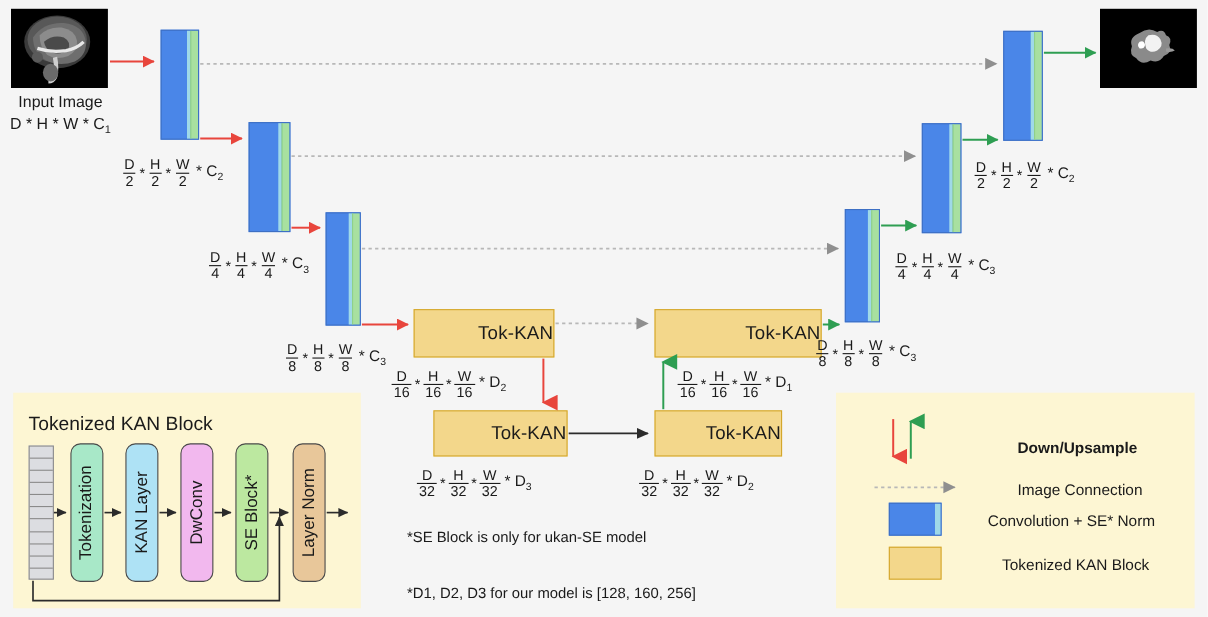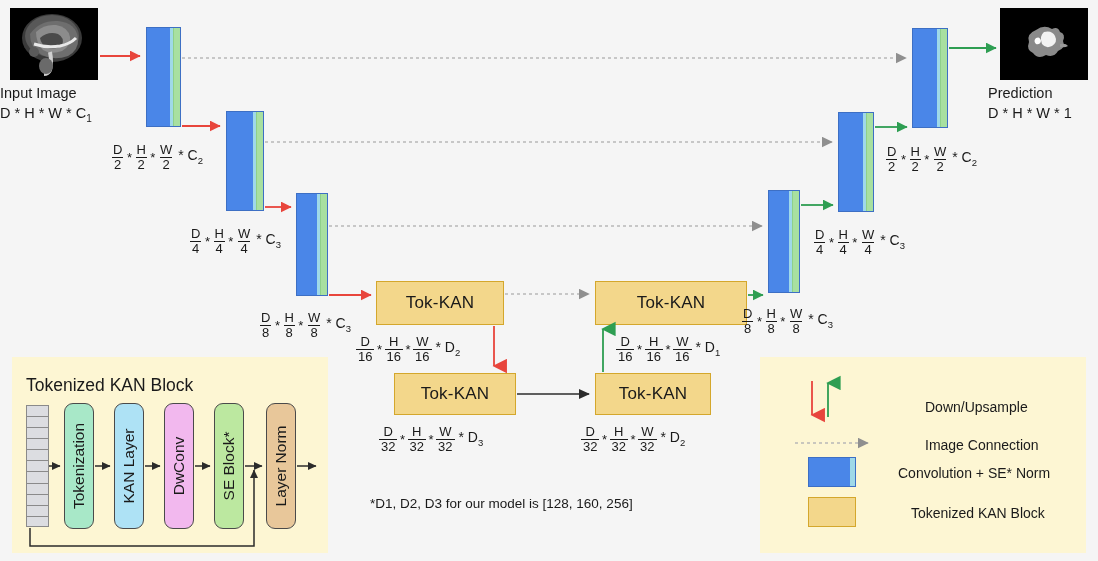--- a/index.html
+++ b/index.html
@@ -9,26 +9,26 @@
   
   .panel{position:absolute;background:#fdf6d3;}
 
   
   .conv{position:absolute;background:#4a86e8;border:1px solid #3d6fc4;box-sizing:border-box;}
   .conv .strip{position:absolute;top:0;bottom:0;right:0;width:7px;background:#a8e0a0;border-left:1px solid #8fd08a;box-sizing:border-box;}
   .conv .strip2{position:absolute;top:0;bottom:0;right:7px;width:3px;background:#9fd9e8;}
 
   
   .tokkan{position:absolute;background:#f3d78b;border:1.5px solid #d4a72c;box-sizing:border-box;
-          display:flex;align-items:center;justify-content:center;
+          display:flex;align-items:center;justify-content:flex-end;
           font-size:17px;color:#1a1a1a;letter-spacing:.2px;}
 
   
   .imgbox{position:absolute;background:#000;overflow:hidden;}
-  .cap{position:absolute;font-size:14.5px;color:#1a1a1a;line-height:1.35;white-space:nowrap;}
+  .cap{position:absolute;font-size:14.5px;color:#1a1a1a;text-align:center;line-height:1.35;white-space:nowrap;}
 
   
   .flab{position:absolute;font-size:13px;color:#1a1a1a;display:flex;align-items:center;white-space:nowrap;line-height:1;}
   .frac{display:inline-flex;flex-direction:column;align-items:center;justify-content:center;vertical-align:middle;margin:0 1px;}
   .frac .num{padding:0 2px;font-size:13px;line-height:1.05;}
   .frac .den{padding:0 2px;font-size:13px;line-height:1.05;border-top:1.3px solid #1a1a1a;}
   .ast{margin:0 1.5px;font-size:13px;}
   .tail{margin-left:3px;font-size:14px;}
   .tail sub{font-size:9.5px;}
 
@@ -82,24 +82,20 @@
 
   <div class="imgbox" style="left:1000px;top:8px;width:88px;height:72px;">
     <svg width="88" height="72" viewBox="0 0 88 72">
       <rect width="88" height="72" fill="#000"></rect>
       <path d="M36 22 Q44 16 52 21 Q58 18 60 24 Q66 26 63 33 Q66 40 58 43 Q54 50 46 47 Q38 52 33 45 Q26 42 29 34 Q26 26 36 22Z" fill="#8a8a8a"></path>
       <path d="M44 24 Q52 22 55 28 Q58 34 52 38 Q46 41 42 36 Q39 28 44 24Z" fill="#f2f2f2"></path>
       <path d="M36 30 Q40 28 41 33 Q40 37 36 36 Q33 33 36 30Z" fill="#ffffff"></path>
       <path d="M60 36 Q66 35 68 38 Q65 40 60 39Z" fill="#9a9a9a"></path>
     </svg>
   </div>
-  <div class="cap" style="left:988px;top:84px;width:110px;">
-    <div>Prediction</div>
-    <div>D * H * W * 1</div>
-  </div>
 
   <div class="conv" style="left:146px;top:27px;width:35px;height:100px;">
     <div class="strip2"></div>
     <div class="strip"></div>
   </div>
 
   <div class="conv" style="left:226px;top:111px;width:38px;height:100px;">
     <div class="strip2"></div>
     <div class="strip"></div>
   </div>
@@ -313,21 +309,22 @@
         <span class="den">2</span>
       </span>
       <span class="ast">*</span>
     <span class="frac">
         <span class="num">W</span>
         <span class="den">2</span>
       </span>
     <span class="tail">* C<sub>2</sub></span>
   </div>
 
-  <div class="note" style="left:370px;top:496px;">*D1, D2, D3 for our model is [128, 160, 256]</div>
+  <div class="note" style="left:370px;top:481px;">*SE Block is only for ukan-SE model</div>
+  <div class="note" style="left:370px;top:532px;">*D1, D2, D3 for our model is [128, 160, 256]</div>
 
   <div class="paneltitle" style="left:26px;top:375px;">Tokenized KAN Block</div>
 
   <div class="tokenstrip" style="left:26px;top:405px;width:23px;height:122px;" id="tokenstrip">
       <div style="height: 11.0909px;"></div>
       <div style="height: 11.0909px;"></div>
       <div style="height: 11.0909px;"></div>
       <div style="height: 11.0909px;"></div>
       <div style="height: 11.0909px;"></div>
       <div style="height: 11.0909px;"></div>
@@ -352,21 +349,21 @@
   </div>
   <div class="kanblk" style="left:266px;top:403px;width:30px;height:126px;background:#e8c79a;">
     <span>Layer Norm</span>
   </div>
 
   <div class="legblue" style="left:808px;top:457px;width:48px;height:30px;">
     <div class="s"></div>
   </div>
   <div class="legyellow" style="left:808px;top:497px;width:48px;height:30px;"></div>
 
-  <div class="legtxt" style="left:925px;top:399px;">Down/Upsample</div>
+  <div class="legtxt" style="left:925px;top:399px;font-weight:bold;">Down/Upsample</div>
   <div class="legtxt" style="left:925px;top:437px;">Image Connection</div>
   <div class="legtxt" style="left:898px;top:465px;">Convolution + SE* Norm</div>
   <div class="legtxt" style="left:911px;top:505px;">Tokenized KAN Block</div>
 
   <svg class="ov">
     <defs>
       <marker id="ar-red" markerWidth="7" markerHeight="7" refX="5.6" refY="3" orient="auto">
         <path d="M0,0 L6,3 L0,6 z" fill="#e8453c"></path>
       </marker>
       <marker id="ar-red-d" markerWidth="9" markerHeight="9" refX="4" refY="7.2" orient="auto">

